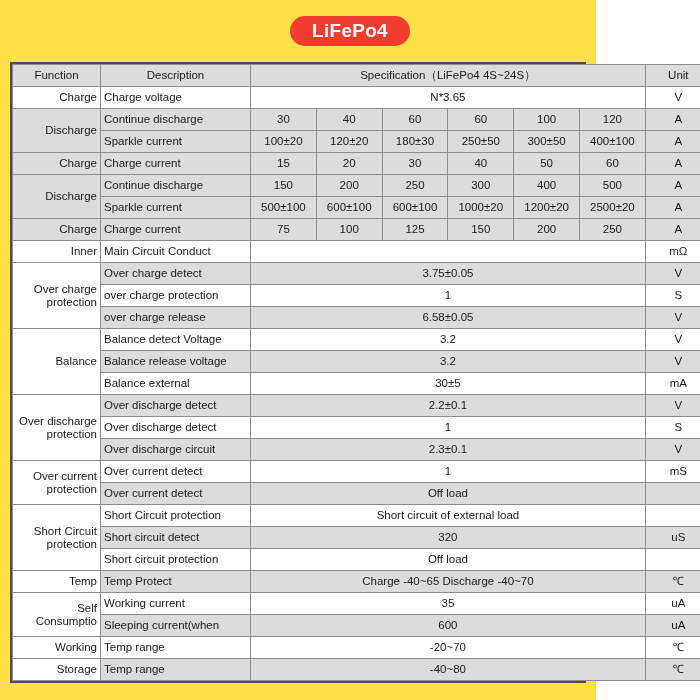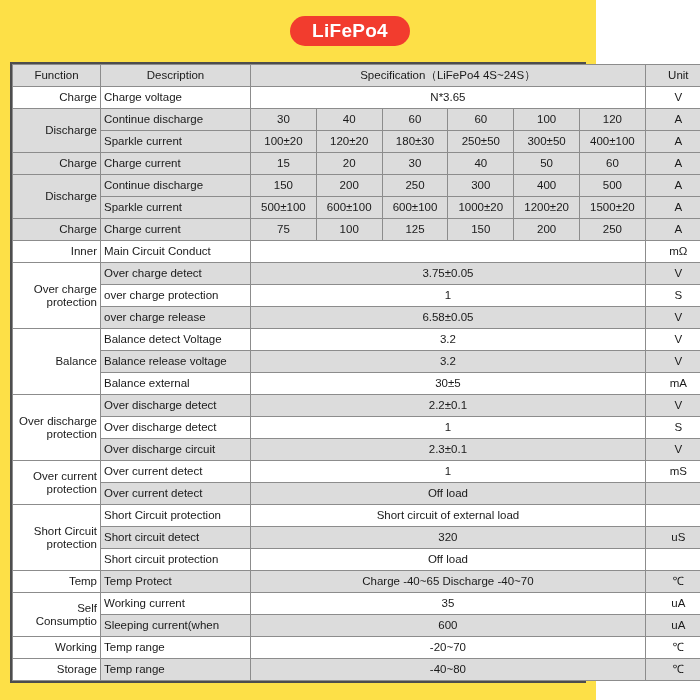--- a/index.html
+++ b/index.html
@@ -164,21 +164,21 @@
             <td class="spec g">500</td>
             <td class="unit g">A</td>
           </tr>
           <tr>
             <td class="desc g">Sparkle current</td>
             <td class="spec g">500±100</td>
             <td class="spec g">600±100</td>
             <td class="spec g">600±100</td>
             <td class="spec g">1000±20</td>
             <td class="spec g">1200±20</td>
-            <td class="spec g">1500±20</td>
+            <td class="spec g">2500±20</td>
             <td class="unit g">A</td>
           </tr>
           <tr>
             <td class="fn g">Charge</td>
             <td class="desc g">Charge current</td>
             <td class="spec g">75</td>
             <td class="spec g">100</td>
             <td class="spec g">125</td>
             <td class="spec g">150</td>
             <td class="spec g">200</td>

